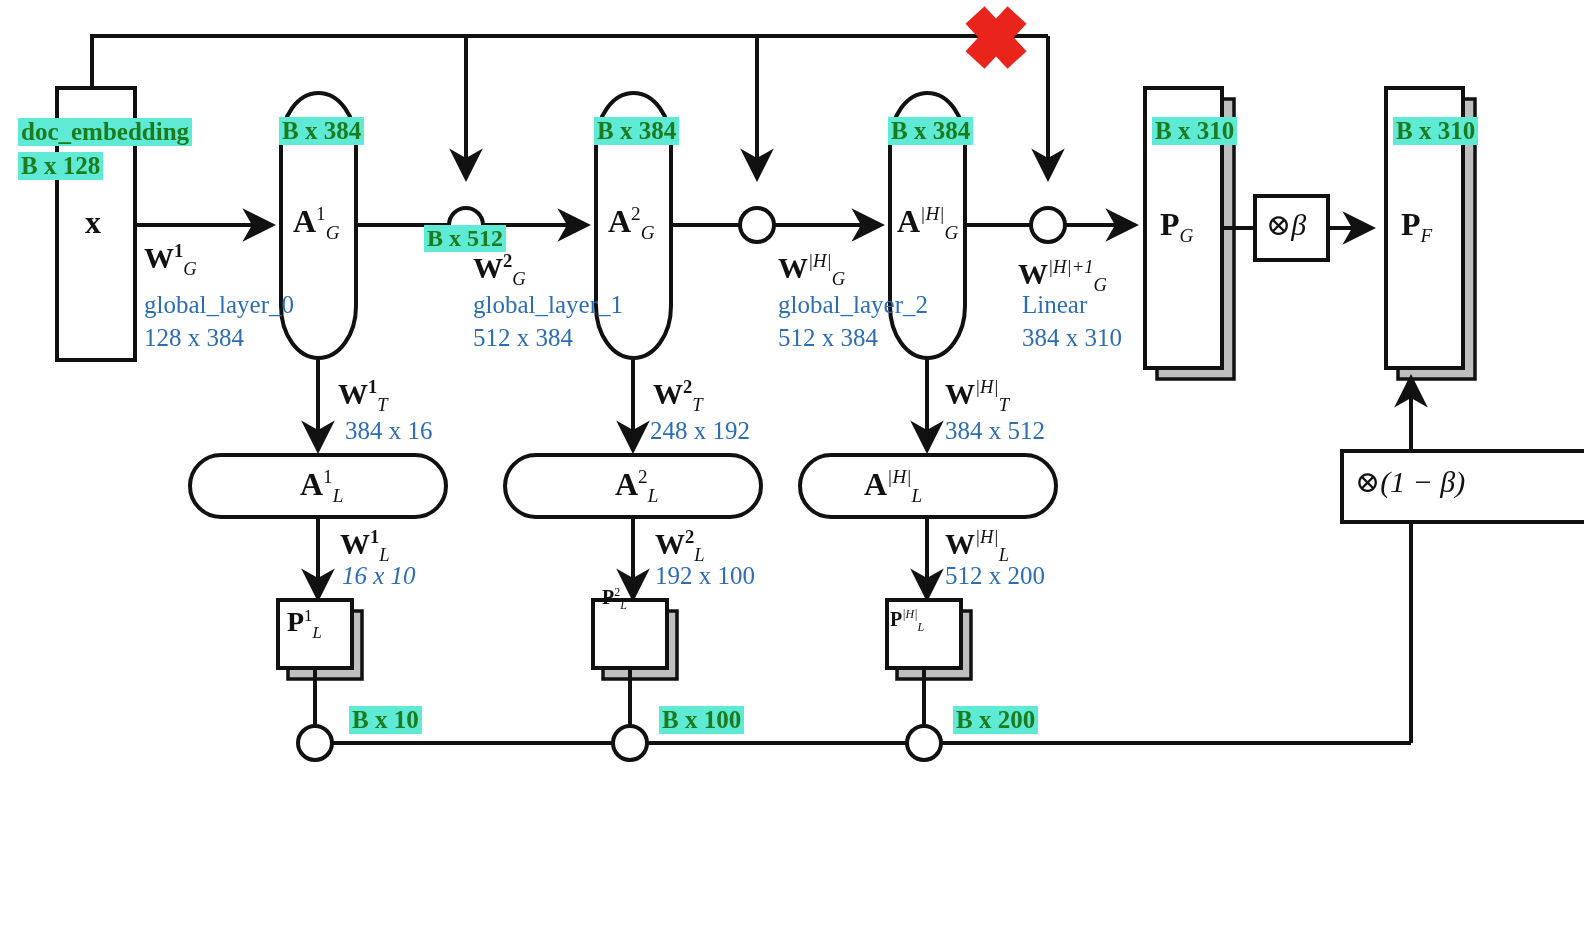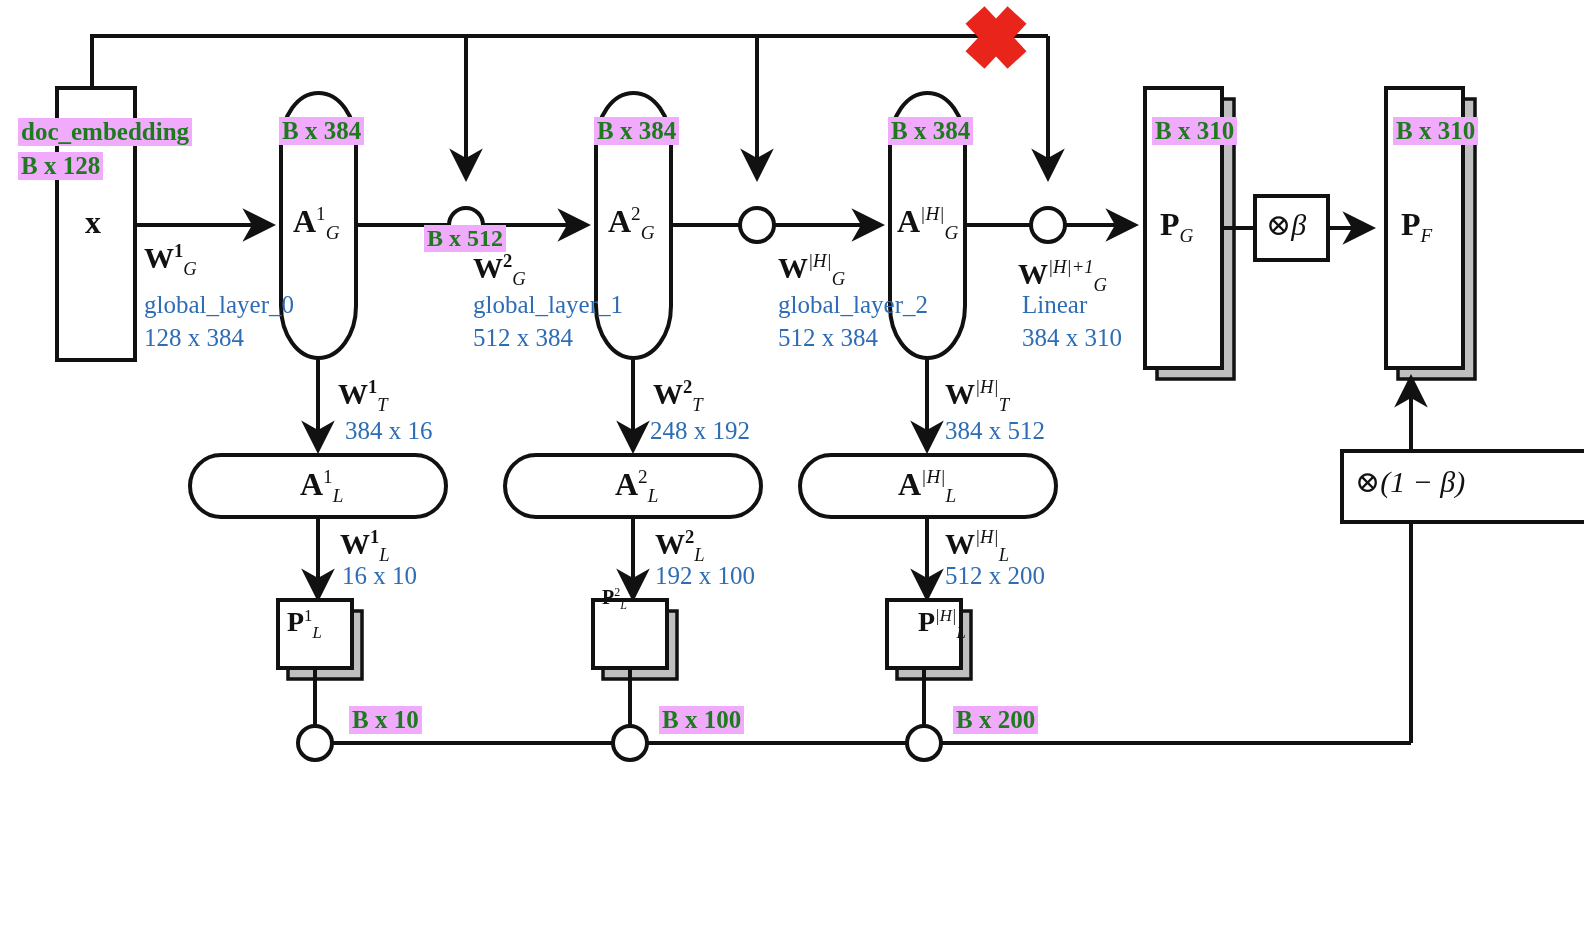--- a/index.html
+++ b/index.html
@@ -9,21 +9,21 @@
     overflow:hidden;position:relative;
   }
   #stage{position:relative;width:1584px;height:928px;background:#fff;}
   svg.layer{position:absolute;left:0;top:0;width:1584px;height:928px;}
 
   
   .lbl{position:absolute;white-space:nowrap;line-height:1;}
 
   
   .hl{
-    color:#1d7a1d;background:#f0abfc;
+    color:#1d7a1d;background:#5eead4;
     font-weight:bold;font-size:25px;
     padding:1px 3px 2px 3px;
     font-family:"Liberation Serif","DejaVu Serif",serif;
   }
   .hl.small{font-size:24px;}
 
   
   .blue{color:#2e6db4;font-size:25px;font-family:"Liberation Serif","DejaVu Serif",serif;}
 
   
@@ -228,28 +228,28 @@
     <span>W</span><span class="supi">|H|</span><span class="sub">T</span>
   </div>
   <div class="lbl blue" style="left:945px;top:418px;">384 x 512</div>
 
   <div class="lbl node-txt" style="left:300px;top:467px;">
     <span>A</span><span class="sup">1</span><span class="sub">L</span>
   </div>
   <div class="lbl node-txt" style="left:615px;top:467px;">
     <span>A</span><span class="sup">2</span><span class="sub">L</span>
   </div>
-  <div class="lbl node-txt" style="left:898px;top:467px;">
+  <div class="lbl node-txt" style="left:864px;top:467px;">
     <span>A</span><span class="supi">|H|</span><span class="sub">L</span>
   </div>
 
   <div class="lbl math" style="left:340px;top:528px;">
     <span>W</span><span class="sup">1</span><span class="sub">L</span>
   </div>
-  <div class="lbl blue" style="left:342px;top:563px;">16 x 10</div>
+  <div class="lbl blue" style="left:342px;top:563px;font-style:italic;">16 x 10</div>
 
   <div class="lbl math" style="left:655px;top:528px;">
     <span>W</span><span class="sup">2</span><span class="sub">L</span>
   </div>
   <div class="lbl blue" style="left:655px;top:563px;">192 x 100</div>
 
   <div class="lbl math" style="left:945px;top:528px;">
     <span>W</span><span class="supi">|H|</span><span class="sub">L</span>
   </div>
   <div class="lbl blue" style="left:945px;top:563px;">512 x 200</div>
@@ -257,21 +257,21 @@
   <div class="lbl node-txt" style="left:287px;top:608px;font-size:28px;">
     <span>P</span><span class="sup">1</span><span class="sub">L</span>
   </div>
   <div class="lbl hl" style="left:349px;top:706px;">B x 10</div>
 
   <div class="lbl node-txt" style="left:602px;top:586px;font-size:20px;font-family:Liberation Serif, serif;">
     <span>P</span><span class="sup">2</span><span class="sub">L</span>
   </div>
   <div class="lbl hl" style="left:659px;top:706px;">B x 100</div>
 
-  <div class="lbl node-txt" style="left:890px;top:608px;font-size:28px;margin-left:28px;">
+  <div class="lbl node-txt" style="left:890px;top:608px;font-size:20px;">
     <span>P</span><span class="supi">|H|</span><span class="sub">L</span>
   </div>
   <div class="lbl hl" style="left:953px;top:706px;">B x 200</div>
 
   <div class="lbl opbox-txt" style="left:1355px;top:467px;">⊗(1 − β)</div>
 
 
 </div>
 
 </body></html>

